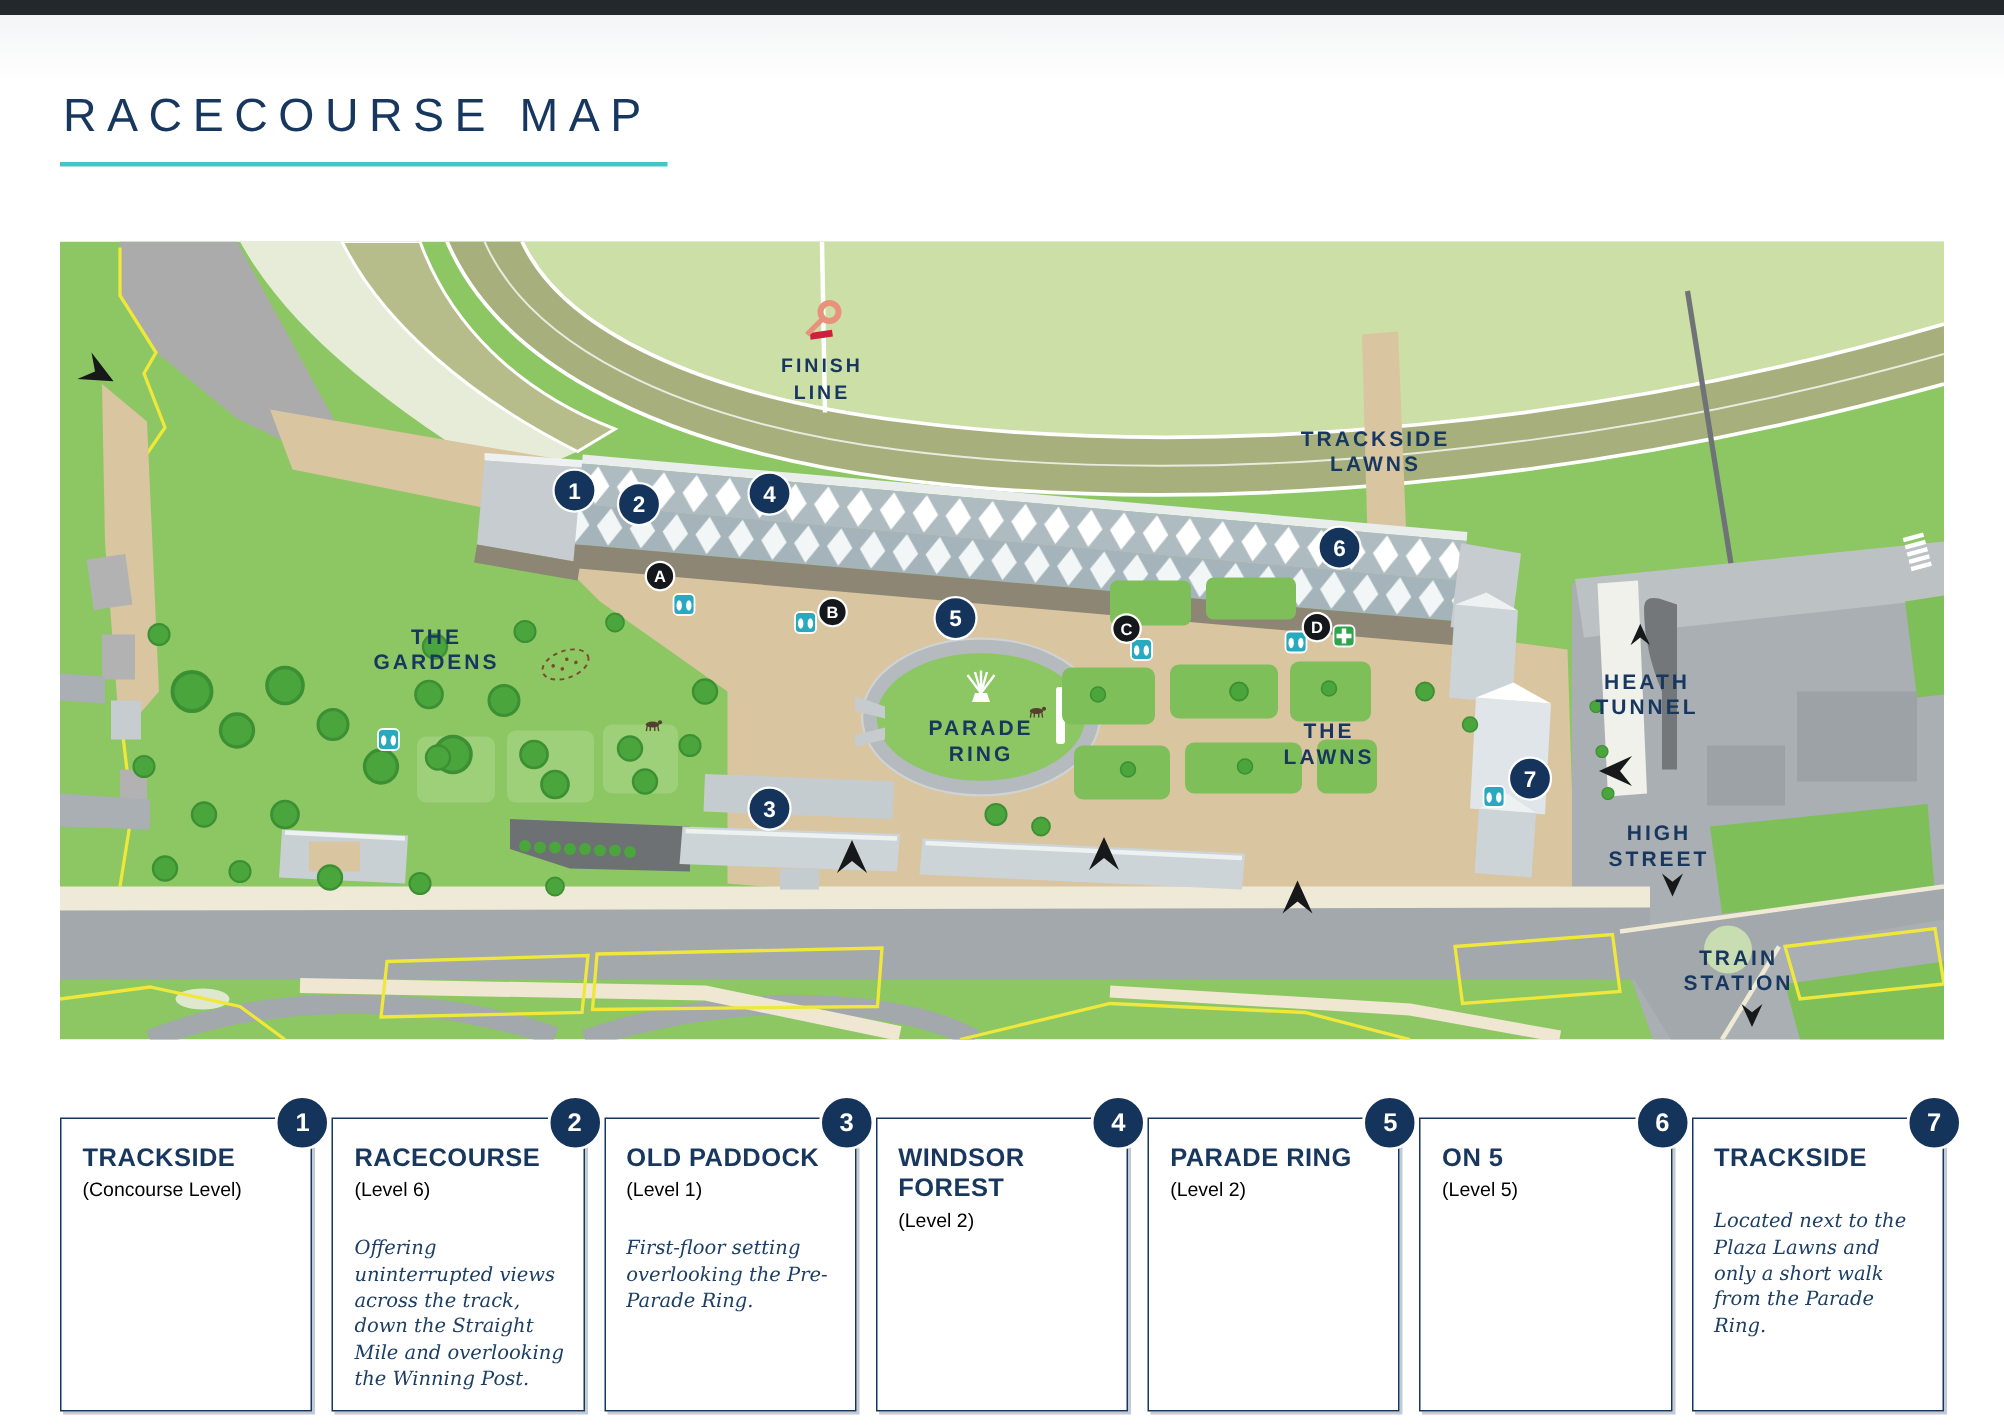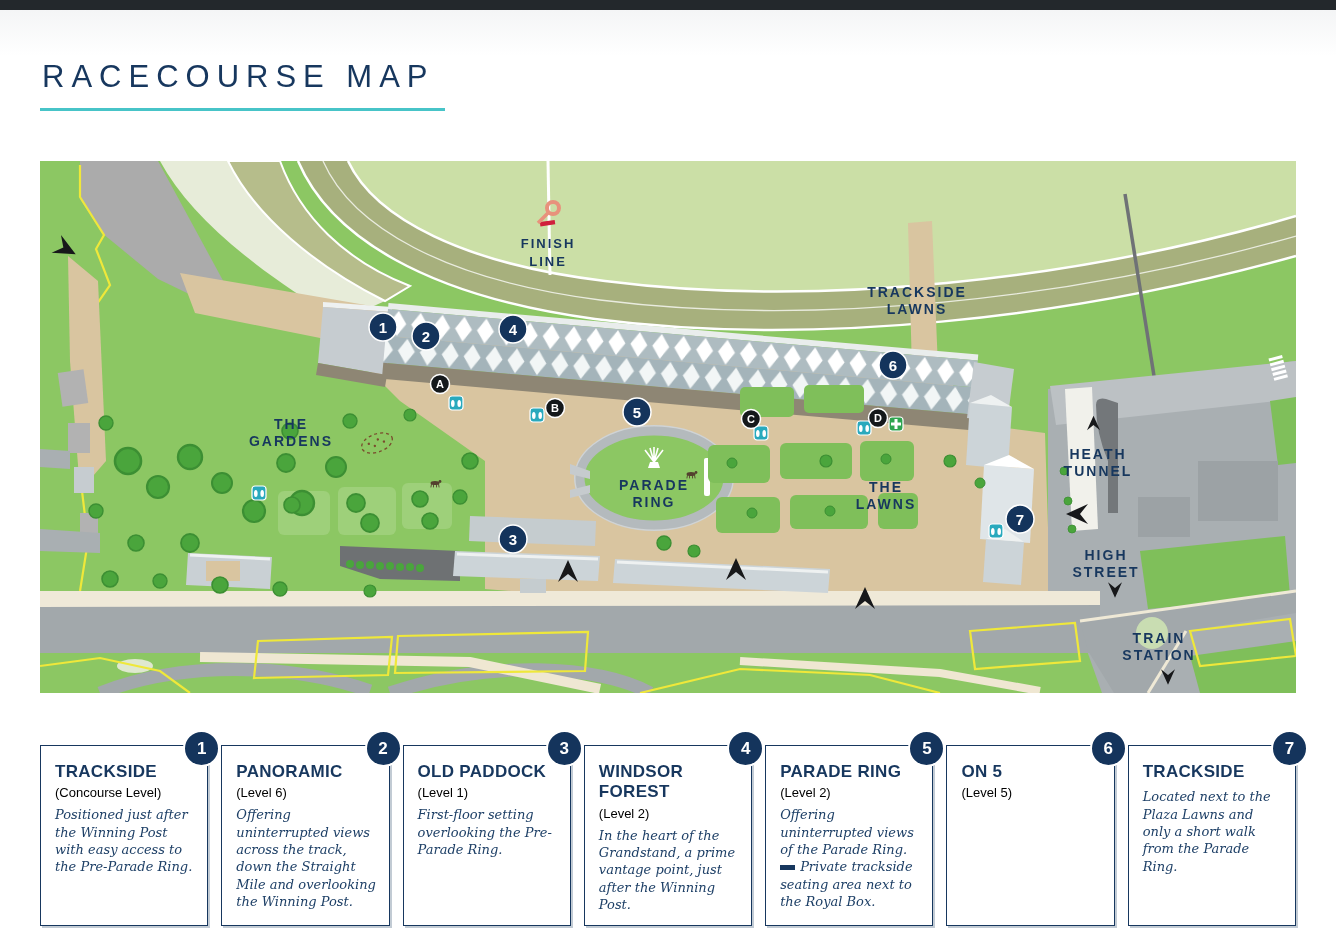--- a/index.html
+++ b/index.html
@@ -18,21 +18,21 @@
   .gate-letter{font-family:"Liberation Sans",sans-serif;font-size:11px;font-weight:bold;fill:#fff;text-anchor:middle;}
   .legend{display:flex;gap:13px;margin-top:52px;}
   .card{position:relative;flex:1;border:1px solid #17375e;background:#fff;
         box-shadow:2px 2px 0 rgba(120,140,160,.45);padding:14px 12px 12px 14px;min-height:130px;}
   .badge{position:absolute;top:-16px;right:-13px;width:33px;height:33px;border-radius:50%;
          background:#14345c;color:#fff;display:flex;align-items:center;justify-content:center;
          font-size:17px;font-weight:bold;border:2px solid #fff;}
   .card h3{margin:2px 0 0;font-size:17px;letter-spacing:.3px;color:#17375e;line-height:1.2;}
   .card .sub{font-size:13px;color:#000000;margin-top:3px;}
   .card .desc{font-family:"DejaVu Serif",serif;font-style:italic;font-size:13px;line-height:1.33;
-              margin-top:6px;color:#1d3f66;}
+              margin-top:24px;color:#1d3f66;}
   .dash{display:inline-block;width:15px;height:5px;background:#17375e;margin-right:5px;vertical-align:middle;}
 </style>
 </head>
 <body>
 
 <div class="topbar"></div>
 
 <div class="page">
 
   <h1 class="page-title">RACECOURSE MAP</h1>
@@ -370,52 +370,46 @@
   </svg>
   </div>
 
   
   <div class="legend">
 
     <div class="card">
       <div class="badge">1</div>
       <h3>TRACKSIDE</h3>
       <div class="sub">(Concourse Level)</div>
-      <div class="desc">Positioned just after the Winning Post with easy access to the Pre-Parade Ring.</div>
     </div>
 
     <div class="card">
       <div class="badge">2</div>
-      <h3>PANORAMIC</h3>
+      <h3>RACECOURSE</h3>
       <div class="sub">(Level 6)</div>
       <div class="desc">Offering uninterrupted views across the track, down the Straight Mile and overlooking the Winning Post.</div>
     </div>
 
     <div class="card">
       <div class="badge">3</div>
       <h3>OLD PADDOCK</h3>
       <div class="sub">(Level 1)</div>
       <div class="desc">First-floor setting overlooking the Pre-Parade Ring.</div>
     </div>
 
     <div class="card">
       <div class="badge">4</div>
       <h3>WINDSOR FOREST</h3>
       <div class="sub">(Level 2)</div>
-      <div class="desc">In the heart of the Grandstand, a prime vantage point, just after the Winning Post.</div>
     </div>
 
     <div class="card">
       <div class="badge">5</div>
       <h3>PARADE RING</h3>
       <div class="sub">(Level 2)</div>
-      <div class="desc">
-        <span>Offering uninterrupted views of the Parade Ring.</span>
-        <span class="dash"></span><span>Private trackside seating area next to the Royal Box.</span>
-      </div>
     </div>
 
     <div class="card">
       <div class="badge">6</div>
       <h3>ON 5</h3>
       <div class="sub">(Level 5)</div>
     </div>
 
     <div class="card">
       <div class="badge">7</div>

